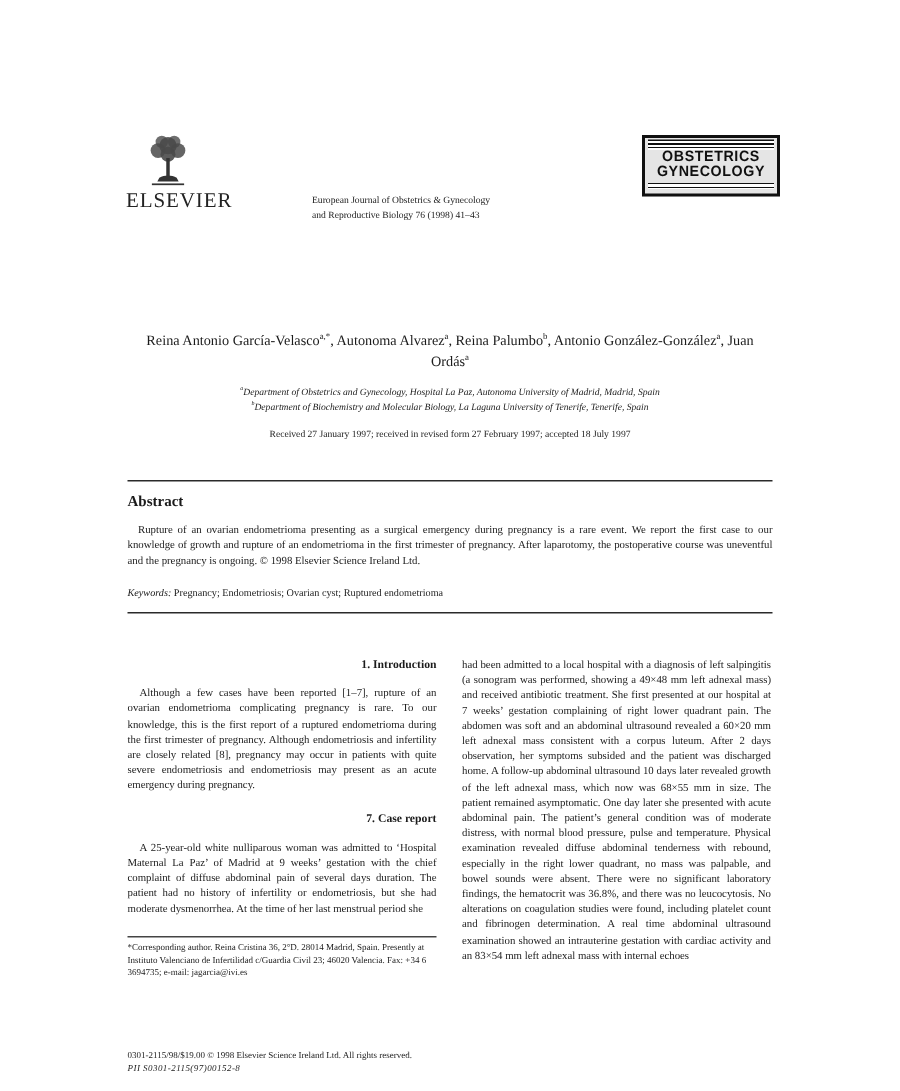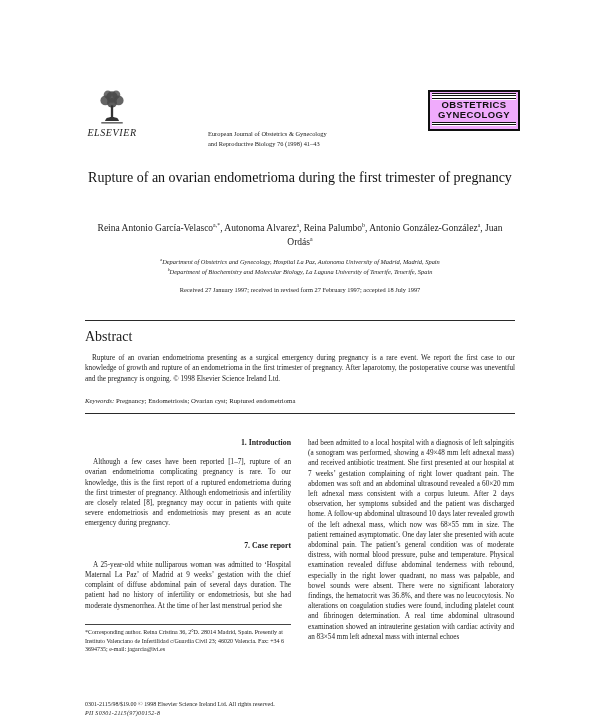--- a/index.html
+++ b/index.html
@@ -9,43 +9,43 @@
     width:600px; height:727px;
     background:#ffffff;
     font-family:"Liberation Serif", serif;
     color:#1b1b1b;
     overflow:hidden;
   }
 
   
   .logo-block { position:absolute; left:84px; top:88px; width:56px; text-align:center; }
   .tree { width:34px; height:38px; display:block; margin:0 auto; }
-  .publisher-name { font-size:10px; letter-spacing:0.6px; margin-top:1px; color:#222;font-style:italic; }
+  .publisher-name { font-size:14px; letter-spacing:0.6px; margin-top:1px; color:#222; }
 
   .journal-info { position:absolute; left:208px; top:129px; width:210px; font-size:6.4px; line-height:1.5; color:#222; }
 
   .cover-box {
     position:absolute; left:428px; top:90px; width:92px; height:41px;
-    border:2px solid #101010; background:#f0abfc;
+    border:2px solid #101010; background:#e5e5e5;
     display:flex; flex-direction:column; justify-content:flex-start;
   }
   .cover-stripes { height:7px; background:repeating-linear-gradient(to bottom,#101010 0 1px,#ffffff 1px 2.4px); margin:1px 2px 0 2px; }
   .cover-stripes.bottom { height:4px; margin:1px 2px 1px 2px; }
   .cover-word { text-align:center; font-weight:bold; font-size:9.5px; line-height:1.08; letter-spacing:0.4px; color:#101010; font-family:"Liberation Sans", sans-serif; transform:scaleY(1.05); }
 
   
   .title { position:absolute; top:168px; left:85px; width:430px; text-align:center; font-size:14px; line-height:1.4; color:#111; }
   .authors { position:absolute; top:221px; left:95px; width:410px; text-align:center; font-size:9.5px; line-height:1.5; }
   sup { font-size:0.62em; vertical-align:super; line-height:0; }
   .affils { position:absolute; top:257px; left:85px; width:430px; text-align:center; font-style:italic; font-size:6.4px; line-height:1.6; }
   .received { position:absolute; top:286px; left:85px; width:430px; text-align:center; font-size:6.4px; }
 
   .abstract-block { position:absolute; top:320px; left:85px; width:430px; }
   .rule { border-top:1px solid #2a2a2a; height:0; }
-  .abstract-heading { font-weight:normal; font-size:14px; margin-top:8px; }
+  .abstract-heading { font-weight:bold; font-size:10px; margin-top:8px; }
   .abstract-text { font-size:7.2px; line-height:1.45; text-align:justify; text-indent:7px; margin-top:8px; }
   .keywords { font-size:6.8px; margin-top:13px; }
   .kw-label { font-style:italic; }
   .abstract-block .rule.bottom { margin-top:9px; }
 
   
   .body-cols { position:absolute; top:438px; left:85px; width:430px; display:flex; gap:17px; }
   .col { width:206px; font-size:7.2px; line-height:10.2px; text-align:justify; }
   .section-heading { font-weight:bold; font-size:7.8px; margin-bottom:9px; text-align:right; }
   .para { text-indent:8px; }
@@ -88,21 +88,20 @@
     <div>and Reproductive Biology 76 (1998) 41–43</div>
   </div>
 
   <div class="cover-box">
     <div class="cover-stripes"></div>
     <div class="cover-word">OBSTETRICS</div>
     <div class="cover-word">GYNECOLOGY</div>
     <div class="cover-stripes bottom"></div>
   </div>
 
-  <h1 class="title" style="font-weight:normal;">Rupture of an ovarian endometrioma during the first trimester of pregnancy</h1>
 
   <p class="authors">
     <span><span>Reina Antonio García-Velasco</span><sup>a,*</sup></span><span><span>, Autonoma Alvarez</span><sup>a</sup></span><span><span>, Reina Palumbo</span><sup>b</sup></span><span><span>, Antonio González-González</span><sup>a</sup></span><span><span>, Juan Ordás</span><sup>a</sup></span>
   </p>
 
   <div class="affils">
     <div><sup>a</sup><span>Department of Obstetrics and Gynecology, Hospital La Paz, Autonoma University of Madrid, Madrid, Spain</span></div>
     <div><sup>b</sup><span>Department of Biochemistry and Molecular Biology, La Laguna University of Tenerife, Tenerife, Spain</span></div>
   </div>
 

